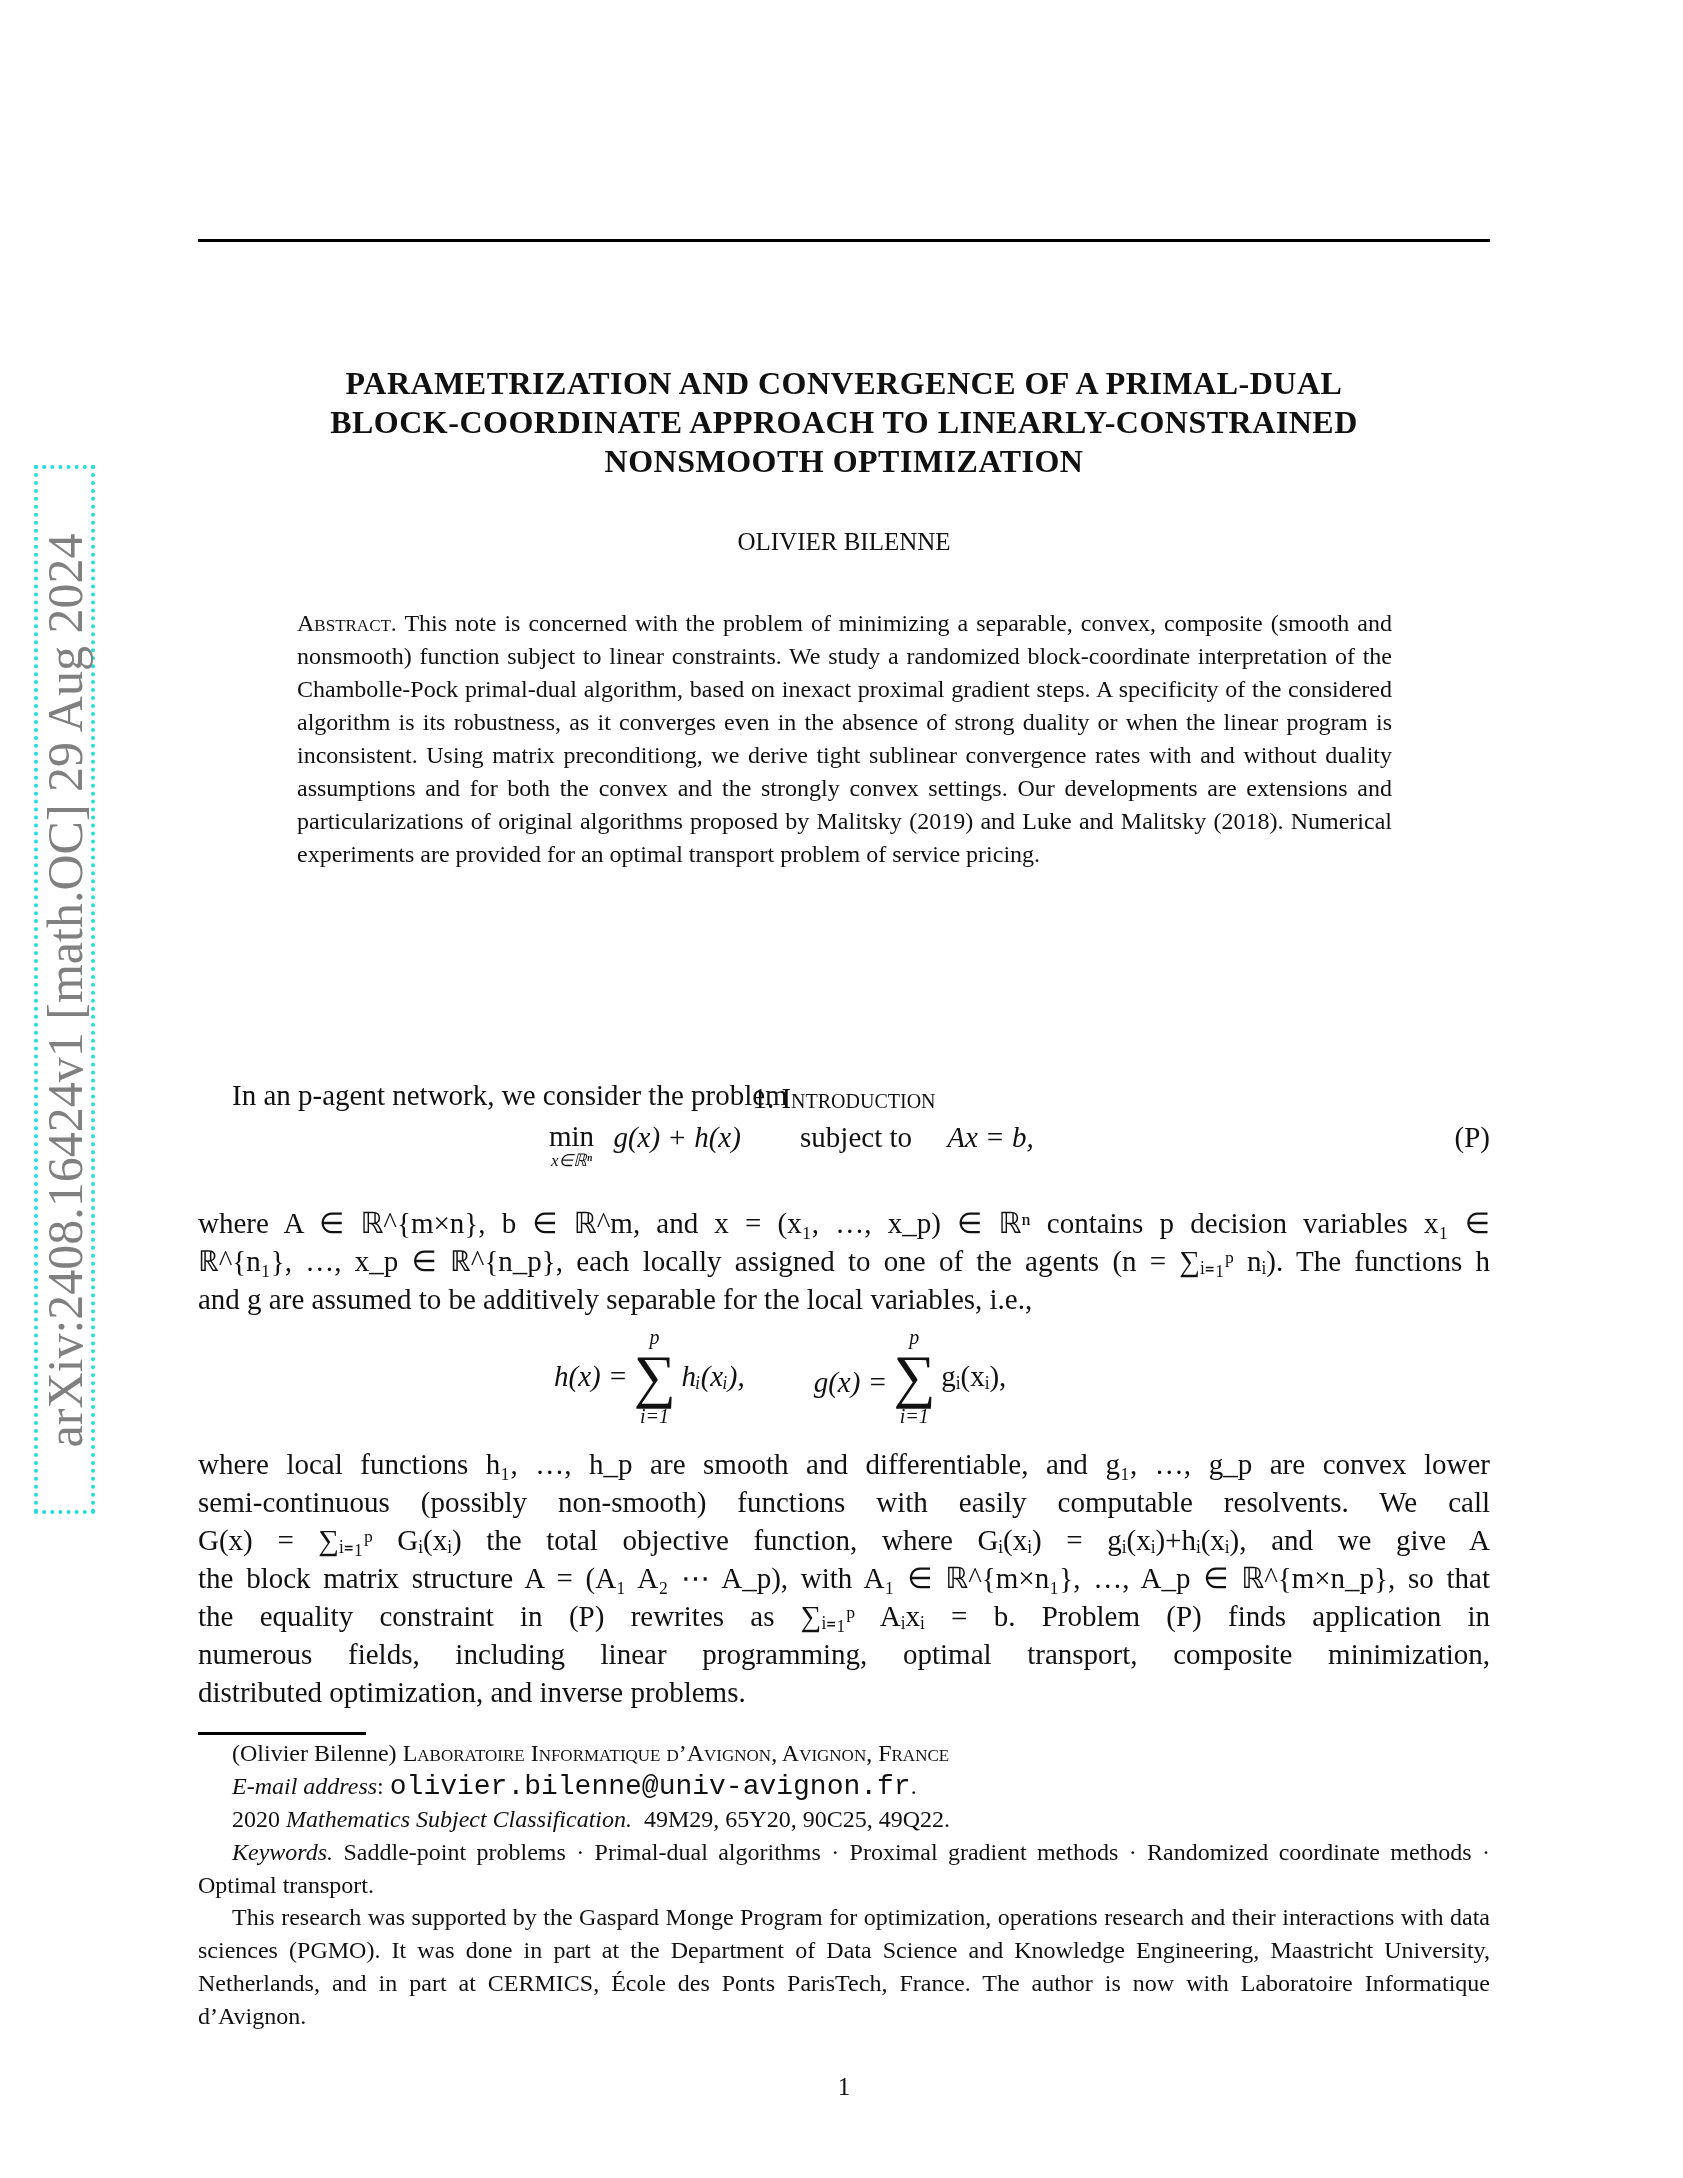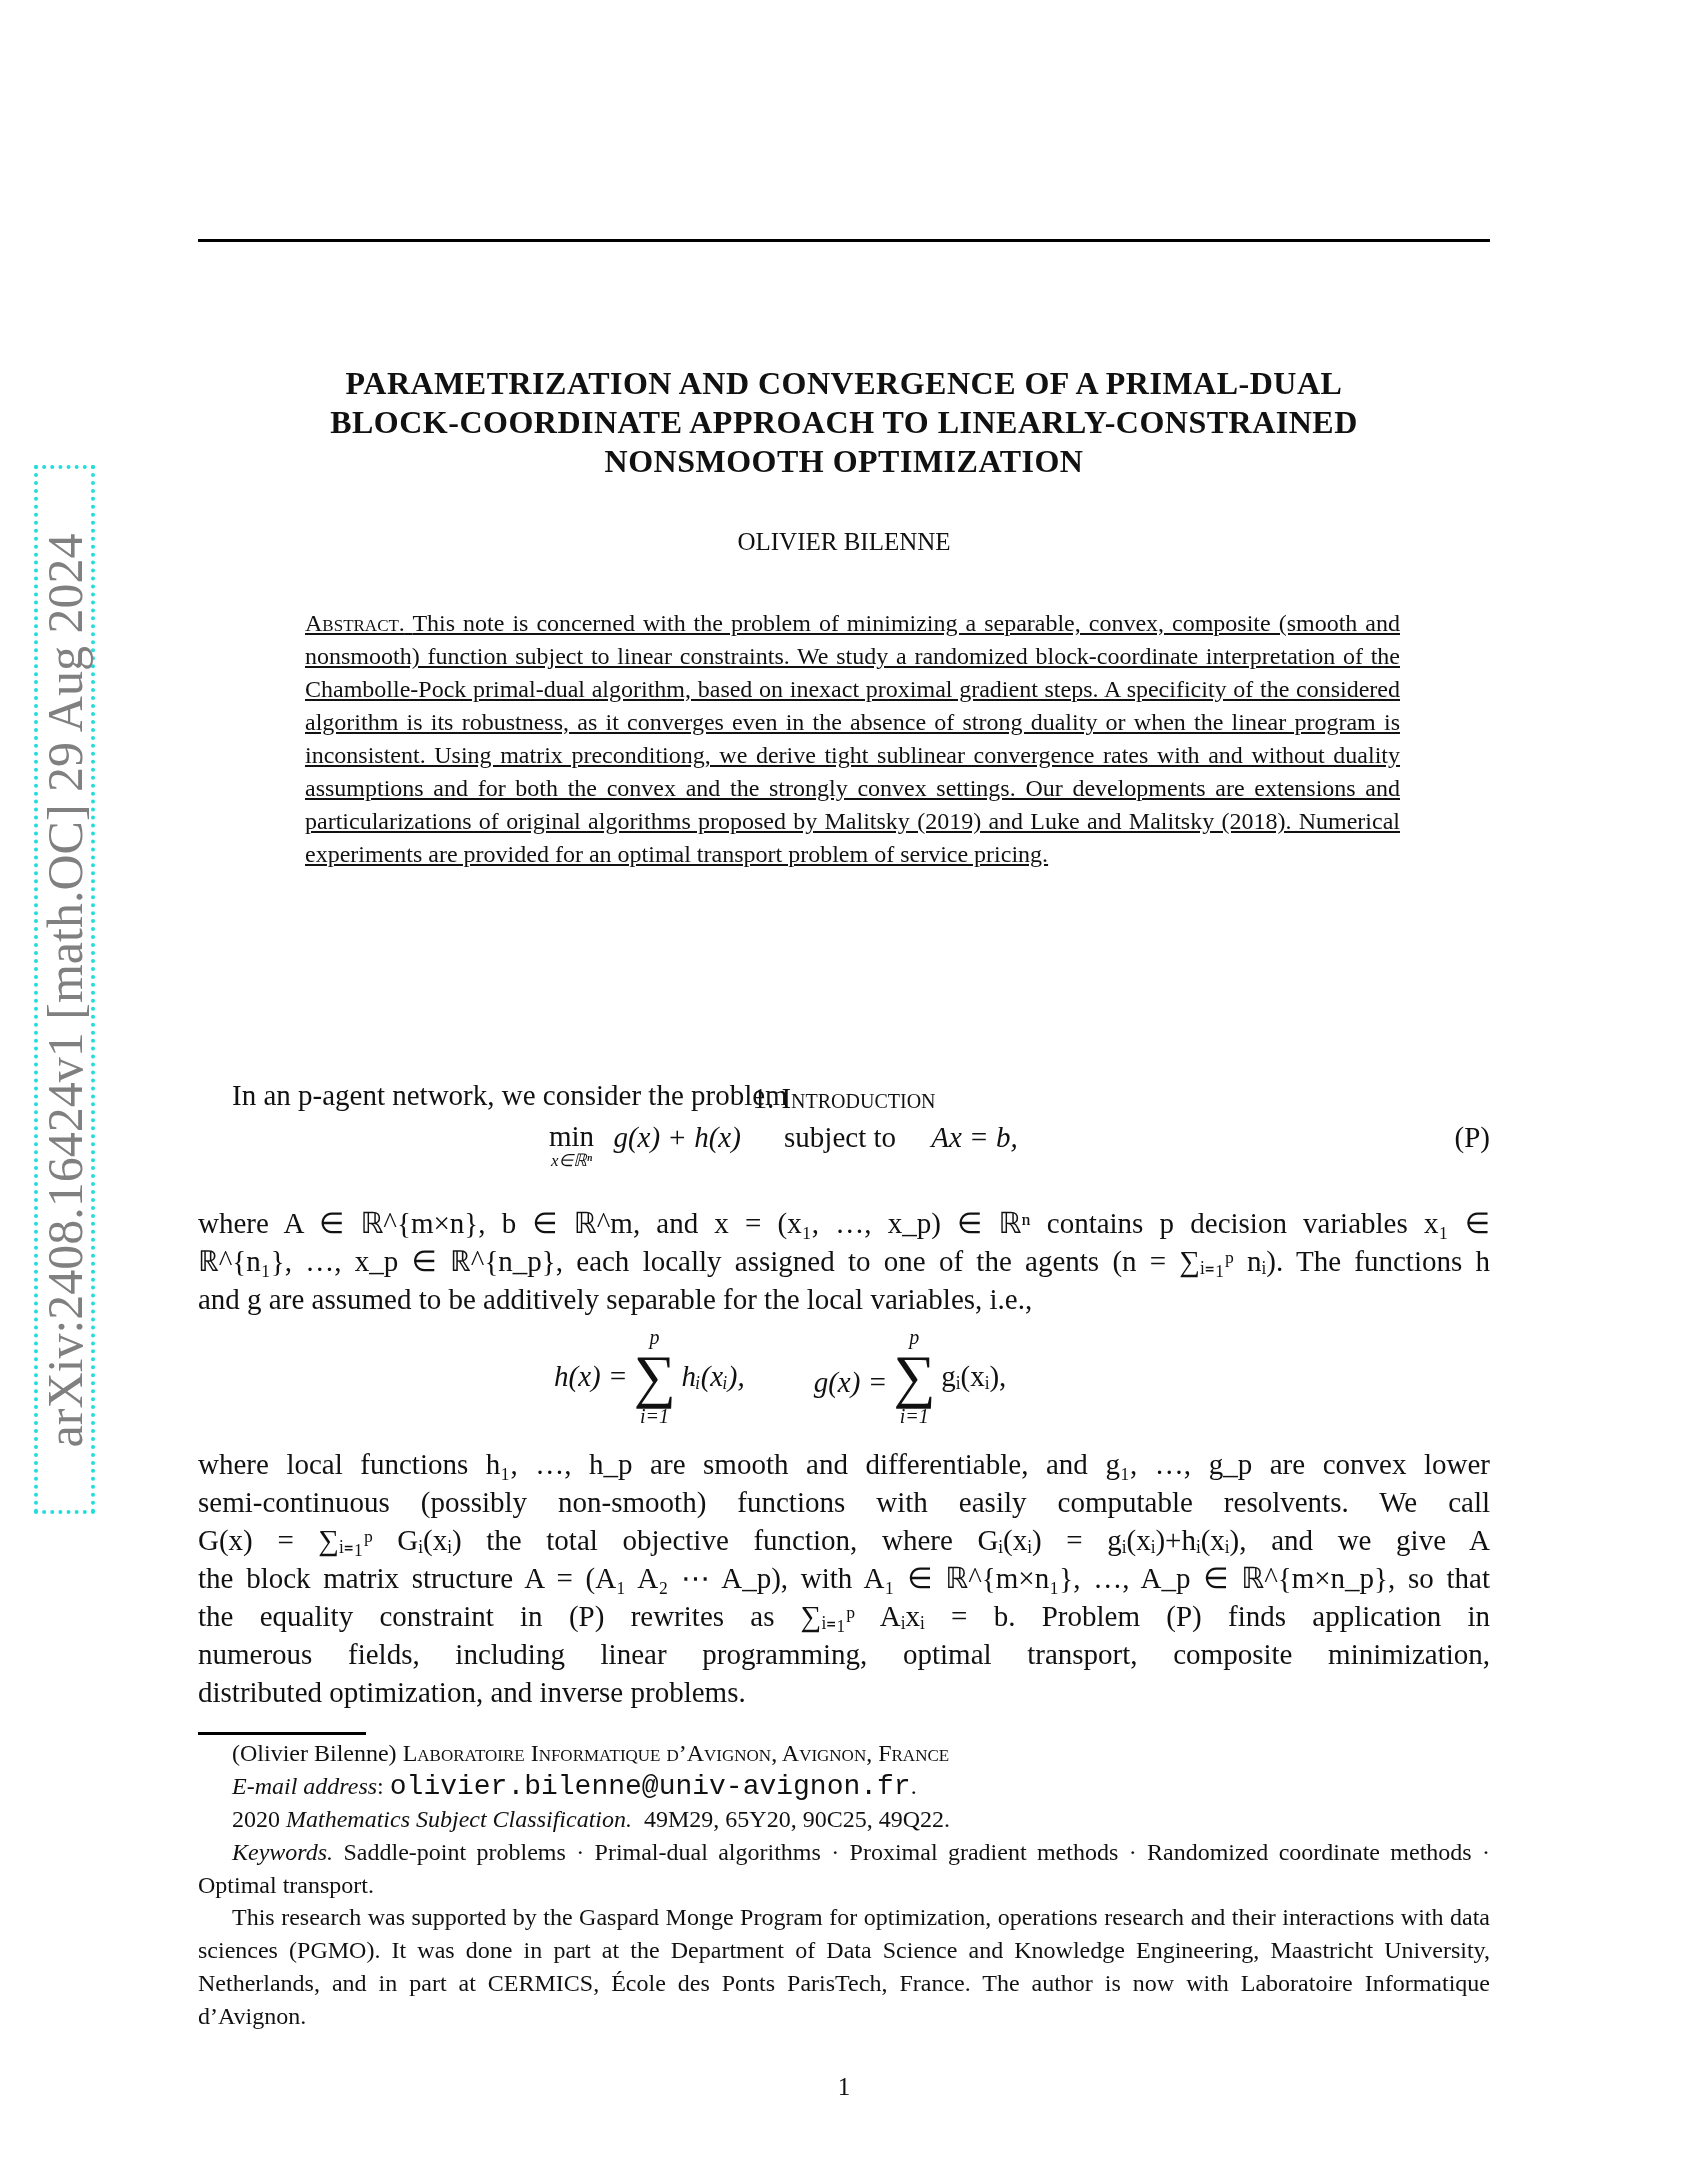--- a/index.html
+++ b/index.html
@@ -3,22 +3,22 @@
 <meta charset="utf-8">
 <style>
   html, body { margin:0; padding:0; background:#fff; }
   body { width:1683px; height:2178px; position:relative; overflow:hidden;
          font-family:"DejaVu Serif","Liberation Serif",serif; color:#111; }
   .top-rule { position:absolute; left:198px; top:239px; width:1292px; height:3px; background:#000; }
   .title { position:absolute; left:198px; top:364px; width:1292px; text-align:center;
            font-family:"Liberation Serif",serif; font-weight:bold; font-size:32px; line-height:39px; letter-spacing:0.5px; }
   .author { position:absolute; left:198px; top:528px; width:1292px; text-align:center;
             font-family:"Liberation Serif",serif; font-size:25px; }
-  .abstract { position:absolute; left:305px; top:607px; width:1095px;
-              font-family:"Liberation Serif",serif; font-size:24px; line-height:33px; text-align:justify;text-decoration:underline; }
+  .abstract { position:absolute; left:297px; top:607px; width:1095px;
+              font-family:"Liberation Serif",serif; font-size:24px; line-height:33px; text-align:justify; }
   .sc { font-variant:small-caps; }
   .section-h { position:absolute; left:198px; top:1082px; width:1292px; text-align:center;
                font-family:"Liberation Serif",serif; font-size:29px; }
   .body { position:absolute; left:198px; width:1292px; font-family:"Liberation Serif",serif;
           font-size:29px; line-height:38px; text-align:justify; }
   .indent { text-indent:34px; }
   .eq { position:absolute; left:198px; width:1292px; font-family:"Liberation Serif",serif; font-size:29px; }
   .eq-tag { position:absolute; right:0; top:0; }
   .bigsum { font-size:59px; line-height:59px; }
   .limits { display:inline-block; text-align:center; vertical-align:middle; }
@@ -62,21 +62,21 @@
 
 <div class="body indent" style="top:1076px;">In an p-agent network, we consider the problem</div>
 
 <div class="eq" style="top:1121px; height:59px;">
   <div style="position:absolute; left:351px; top:0;">
     <span class="limits">
       <span style="display:block; font-size:29px; line-height:30px;">min</span>
       <span class="lb" style="font-size:17px;">x∈ℝⁿ</span>
     </span>
     <span style="display:inline-block; vertical-align:top; margin-left:12px; font-style:italic;">g(x) + h(x)</span>
-    <span style="display:inline-block; vertical-align:top; margin-left:36px;">subject to</span>
+    <span style="display:inline-block; vertical-align:top; margin-left:52px;">subject to</span>
     <span style="display:inline-block; vertical-align:top; margin-left:28px; font-style:italic;">Ax = b,</span>
   </div>
   <span class="eq-tag">(P)</span>
 </div>
 
 <div class="body" style="top:1204px;">
   <div style="text-align-last:justify;">where A ∈ ℝ^{m×n}, b ∈ ℝ^m, and x = (x₁, …, x_p) ∈ ℝⁿ contains p decision variables x₁ ∈</div>
   <div style="text-align-last:justify;">ℝ^{n₁}, …, x_p ∈ ℝ^{n_p}, each locally assigned to one of the agents (n = ∑ᵢ₌₁ᵖ nᵢ). The functions h</div>
   <div>and g are assumed to be additively separable for the local variables, i.e.,</div>
 </div>

